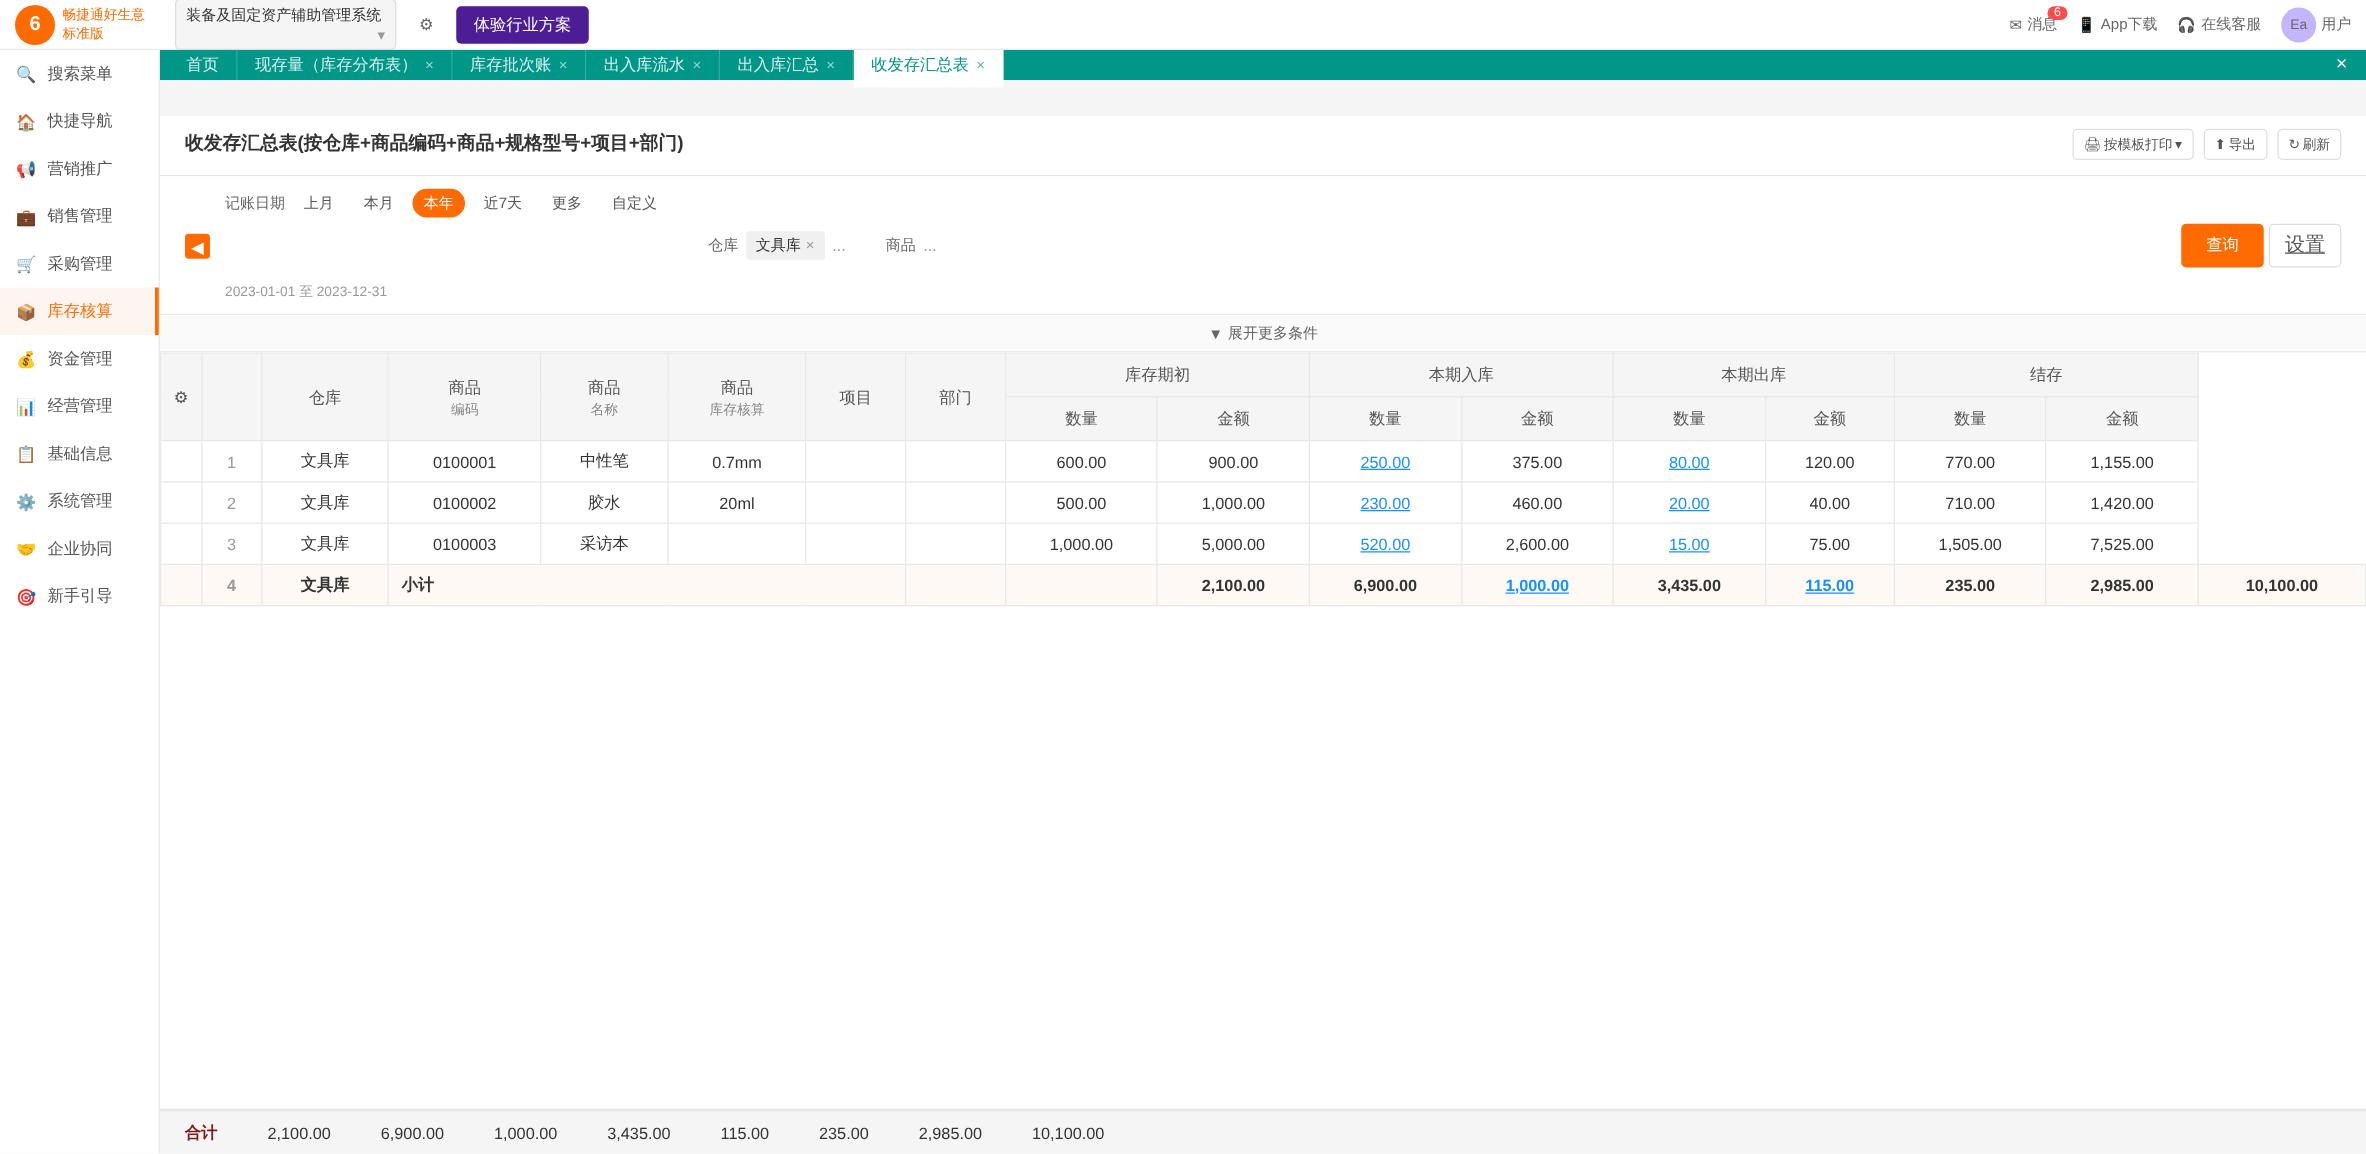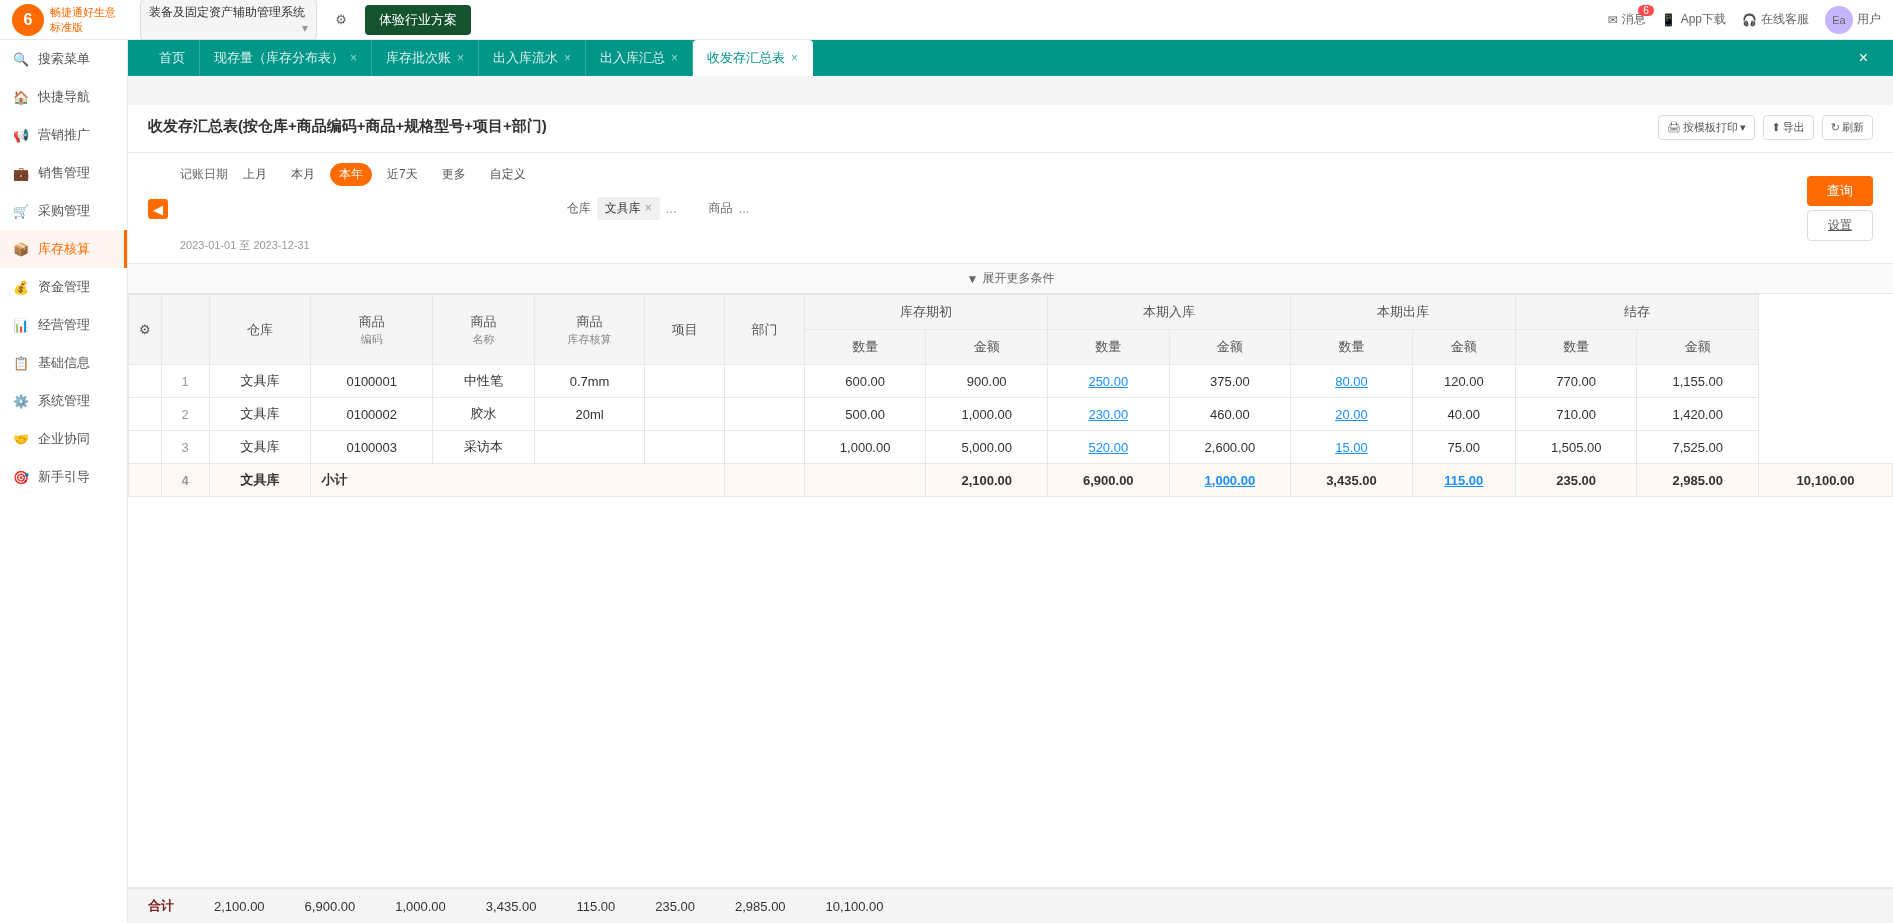--- a/index.html
+++ b/index.html
@@ -12,28 +12,28 @@
     .sidebar { width: 128px; background: #fff; border-right: 1px solid #e8e8e8; flex-shrink: 0; display: flex; flex-direction: column; }
     .content { flex: 1; display: flex; flex-direction: column; overflow: hidden; }
 
     
     .logo-area { display: flex; align-items: center; gap: 6px; width: 128px; flex-shrink: 0; }
     .logo-icon { width: 32px; height: 32px; background: #ff6b00; border-radius: 50%; display: flex; align-items: center; justify-content: center; color: #fff; font-weight: bold; font-size: 16px; }
     .logo-text { font-size: 11px; color: #ff6b00; line-height: 1.2; }
     .system-title-area { display: flex; align-items: center; gap: 8px; flex: 1; }
     .system-dropdown { width: 177px; background: #f5f5f5; border: 1px solid #ddd; border-radius: 4px; padding: 4px 8px; font-size: 12px; }
     .settings-icon-btn { width: 32px; height: 32px; display: flex; align-items: center; justify-content: center; cursor: pointer; color: #666; }
-    .trial-btn { background: #14532d; color: #fff; border: none; border-radius: 4px; padding: 6px 14px; font-size: 13px; cursor: pointer; }
+    .trial-btn { background: #4c1d95; color: #fff; border: none; border-radius: 4px; padding: 6px 14px; font-size: 13px; cursor: pointer; }
     .top-right { display: flex; align-items: center; gap: 16px; margin-left: auto; }
     .top-right-item { display: flex; align-items: center; gap: 4px; cursor: pointer; color: #666; font-size: 12px; position: relative; }
     .badge { background: #ff4d4f; color: #fff; border-radius: 10px; padding: 0 5px; font-size: 10px; position: absolute; top: -6px; right: -8px; }
     .user-avatar { width: 28px; height: 28px; background: #c4b5fd; border-radius: 50%; display: flex; align-items: center; justify-content: center; font-size: 11px; color: #666; }
 
     
-    .tabs-bar { display: flex; align-items: center; background: #009688; height: 36px; padding: 0 17px; flex-shrink: 0; }
+    .tabs-bar { display: flex; align-items: center; background: #009688; height: 24px; padding: 0 7px; flex-shrink: 0; }
     .tab { display: flex; align-items: center; gap: 6px; padding: 0 14px; height: 36px; cursor: pointer; color: rgba(255,255,255,0.85); font-size: 13px; border-right: 1px solid rgba(255,255,255,0.2); white-space: nowrap; }
     .tab.active { background: #fff; color: #009688; border-radius: 4px 4px 0 0; }
     .tab-close { font-size: 12px; color: inherit; cursor: pointer; opacity: 0.7; }
     .tabs-close-all { margin-left: auto; color: #fff; cursor: pointer; font-size: 16px; padding: 0 8px; }
     .sidebar-item { display: flex; align-items: center; gap: 8px; padding: 10px 12px; cursor: pointer; color: #555; font-size: 13px; }
     .sidebar-item.active { background: #fff5f0; color: #ff6b00; border-right: 3px solid #ff6b00; }
     .sidebar-icon { width: 18px; height: 18px; display: flex; align-items: center; justify-content: center; flex-shrink: 0; }
 
     
     .page-header { padding: 12px 20px; background: #fff; border-bottom: 1px solid #e8e8e8; margin-top: 29px; }
@@ -45,21 +45,21 @@
     .date-filters { display: flex; align-items: center; gap: 6px; }
     .date-btn { padding: 2px 8px; border-radius: 3px; cursor: pointer; font-size: 12px; color: #555; border: 1px solid transparent; }
     .date-btn.active { background: #ff6b00; color: #fff; border-color: #ff6b00; border-radius: 12px; }
     .date-range { font-size: 11px; color: #999; margin-top: 48px; }
     .warehouse-filter { display: flex; align-items: center; gap: 6px; margin-left: 20px; }
     .filter-tag { display: flex; align-items: center; gap: 4px; background: #f0f0f0; padding: 3px 8px; border-radius: 3px; font-size: 12px; }
     .filter-tag-close { cursor: pointer; color: #999; }
     .filter-dots { color: #999; cursor: pointer; }
     .goods-filter { display: flex; align-items: center; gap: 6px; margin-left: 20px; }
     .query-btn { background: #ff6b00; color: #fff; border: none; border-radius: 4px; padding: 6px 20px; cursor: pointer; font-size: 13px; }
-    .settings-small-btn { padding: 6px 12px; border: 1px solid #ddd; background: #fff; border-radius: 4px; cursor: pointer; font-size: 12px; color: #555; text-decoration: underline; }
+    .settings-small-btn { padding: 6px 12px; border: 1px solid #ddd; background: #fff; border-radius: 4px; cursor: pointer; font-size: 16px; color: #555; text-decoration: underline; }
 
     .expand-bar { background: #fafafa; padding: 6px 20px; border-bottom: 1px solid #e8e8e8; display: flex; align-items: center; justify-content: center; }
     .expand-link { font-size: 12px; color: #666; cursor: pointer; display: flex; align-items: center; gap: 4px; }
 
     
     .table-container { flex: 1; overflow: auto; background: #fff; }
     table { width: 100%; border-collapse: collapse; font-size: 13px; }
     thead tr { background: #f5f5f5; }
     th { padding: 8px 10px; text-align: center; border: 1px solid #e8e8e8; color: #555; font-weight: normal; white-space: nowrap; }
     td { padding: 7px 10px; text-align: center; border: 1px solid #e8e8e8; color: #333; }
@@ -247,21 +247,21 @@
             <span class="filter-tag-close">×</span>
           </div>
           <span class="filter-dots">...</span>
         </div>
 
         <div class="goods-filter">
           <span class="filter-label">商品</span>
           <span class="filter-dots">...</span>
         </div>
 
-        <div style="margin-left:auto; display:flex; flex-direction:column; gap:4px;">
+        <div style="margin-left:auto; display:flex; flex-direction:row; gap:4px;">
           <button class="query-btn">查询</button>
           <button class="settings-small-btn">设置</button>
         </div>
       </div>
 
       <div class="expand-bar">
         <div class="expand-link">
           <span>▼</span>
           <span>展开更多条件</span>
         </div>

